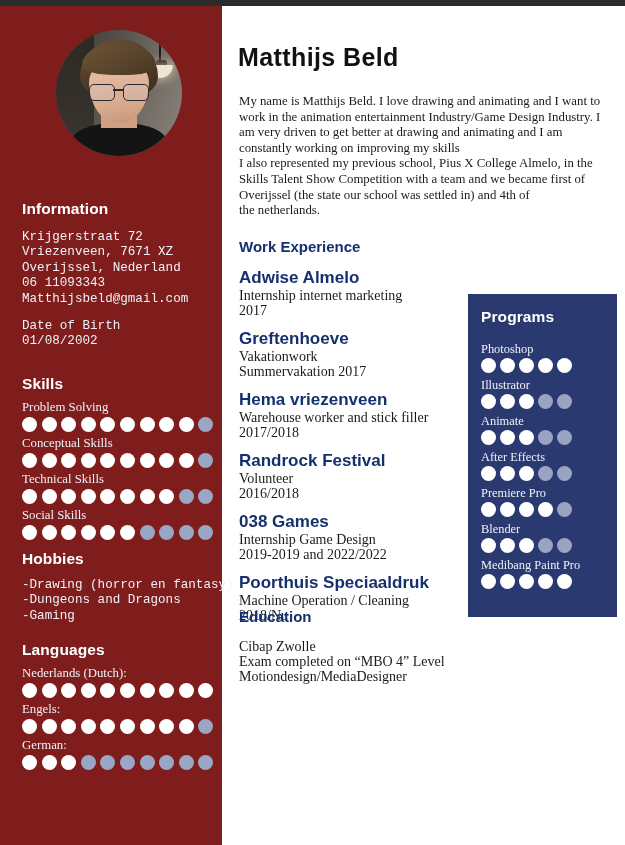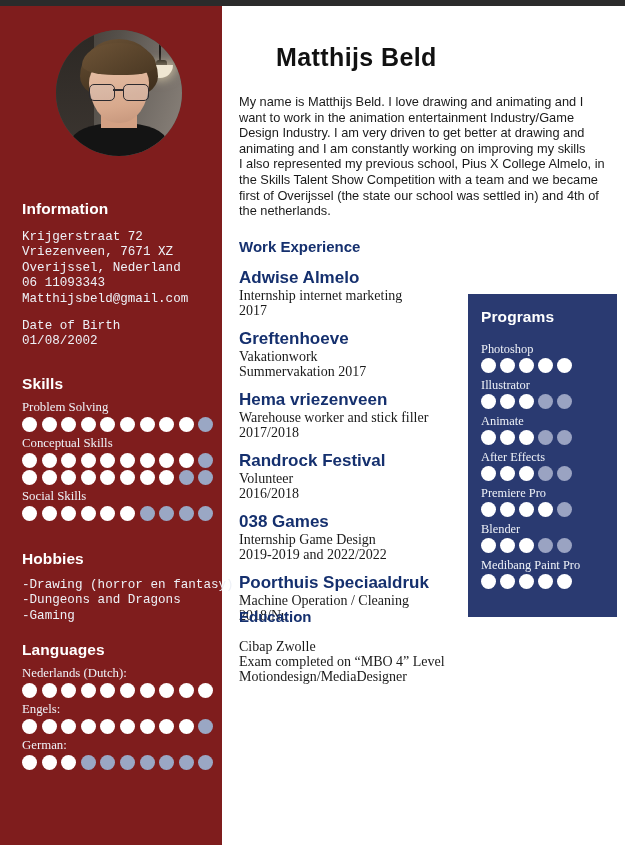--- a/index.html
+++ b/index.html
@@ -159,27 +159,26 @@
     height: 839px;
   }
   .name {
     position: absolute;
     top: 37px; left: 16px;
     font-family: "Liberation Sans", sans-serif;
     font-weight: bold;
     font-size: 25px;
     letter-spacing: .4px;
     color: #111111;
-    margin-left: 38px;
   }
   .intro {
     position: absolute;
     top: 88px; left: 17px;
     width: 370px;
-    font-family: Liberation Sans, sans-serif;
+    font-family: Liberation Serif, serif;
     font-size: 12.8px;
     line-height: 15.6px;
     color: #1a1a1a;
   }
   .sec-head {
     font-family: "Liberation Sans", sans-serif;
     font-weight: bold;
     font-size: 15px;
     color: #15306e;
   }
@@ -288,20 +287,21 @@
             <div class="dot"></div>
             <div class="dot"></div>
             <div class="dot"></div>
             <div class="dot"></div>
             <div class="dot"></div>
             <div class="dot"></div>
             <div class="dot"></div>
             <div class="dot"></div>
             <div class="dot off"></div>
           </div>
+          <div class="rate-label">Technical Skills</div>
           <div class="dots">
             <div class="dot"></div>
             <div class="dot"></div>
             <div class="dot"></div>
             <div class="dot"></div>
             <div class="dot"></div>
             <div class="dot"></div>
             <div class="dot"></div>
             <div class="dot"></div>
             <div class="dot off"></div>

